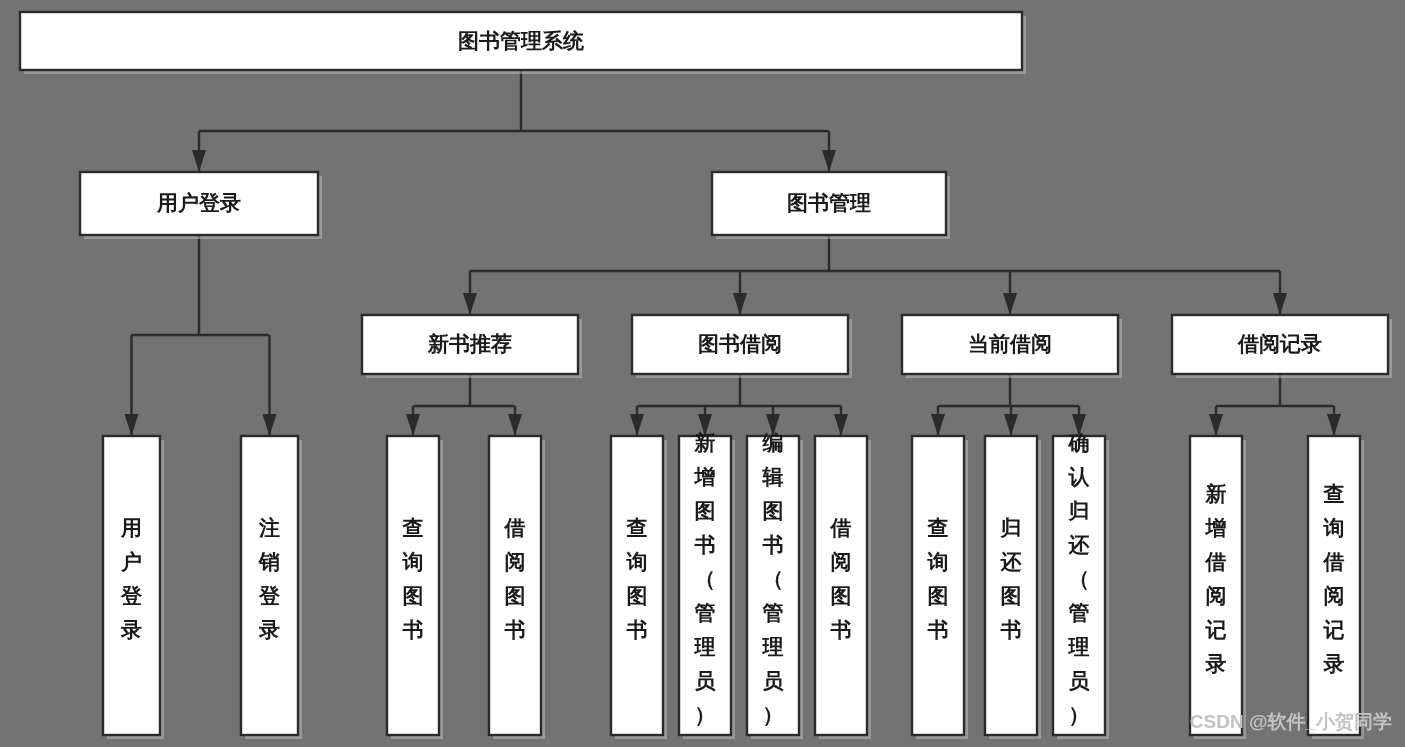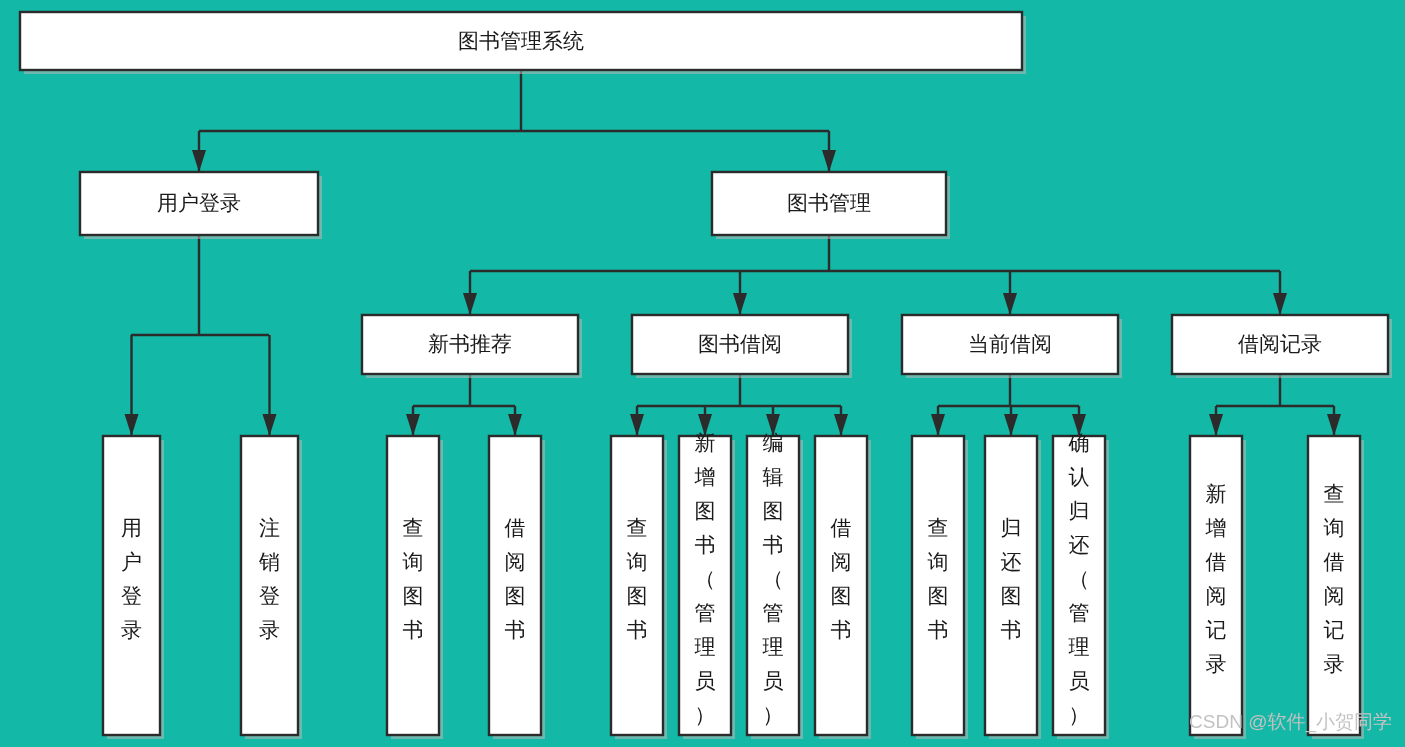--- a/index.html
+++ b/index.html
@@ -10,21 +10,22 @@
   body {
     width: 1405px;
     height: 747px;
     font-family: "Liberation Sans", sans-serif;
     overflow: hidden;
   }
   #diagram-root {
     position: relative;
     width: 1405px;
     height: 747px;
-    background: #14b8a6;
+    background: #737373;
+    font-weight: bold;
   }
   svg.diagram-canvas {
     position: absolute;
     top: 0;
     left: 0;
     width: 1405px;
     height: 747px;
   }
   .node-box {
     fill: #ffffff;

